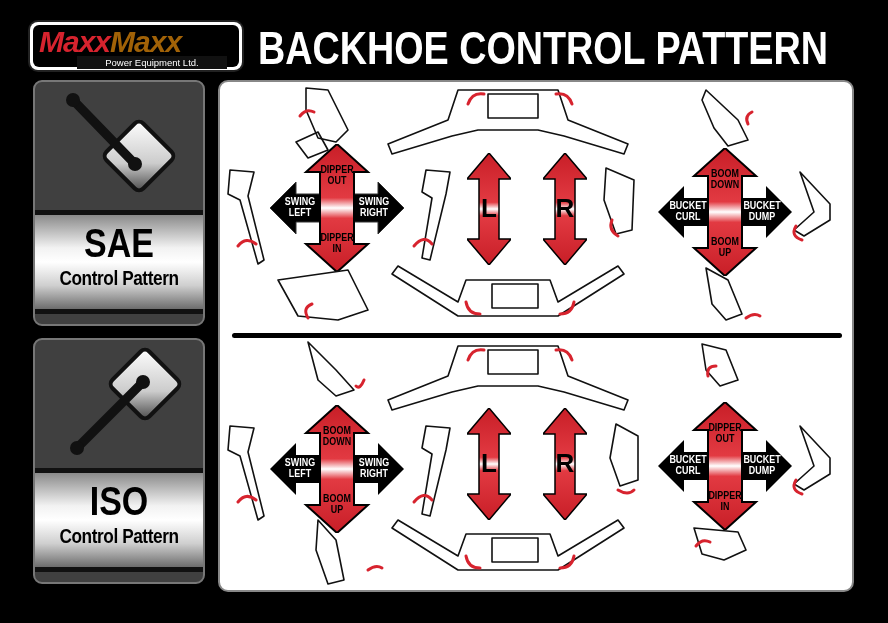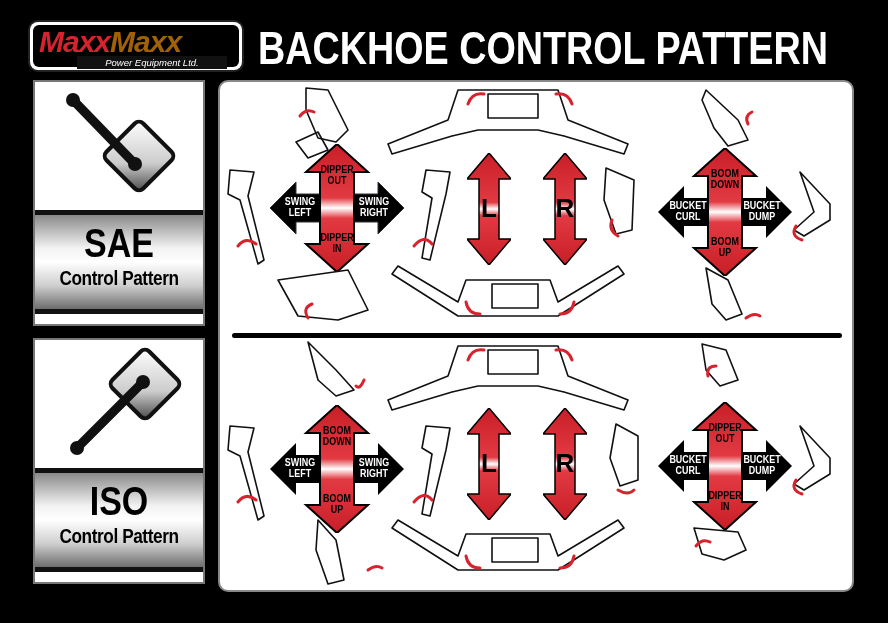--- a/index.html
+++ b/index.html
@@ -2,23 +2,23 @@
 <html><head>
 <meta charset="utf-8">
 <style>
   html,body{margin:0;padding:0;}
   body{width:888px;height:623px;background:#000;position:relative;overflow:hidden;font-family:"Liberation Sans", sans-serif;}
   .logo{position:absolute;left:30px;top:22px;width:212px;height:48px;background:#fff;border-radius:8px;box-shadow:0 0 0 2px #222;}
   .logo-inner{position:absolute;left:3px;top:3px;right:3px;bottom:3px;background:#000;border-radius:6px;}
   .logo-word{position:absolute;left:6px;top:1px;font-style:italic;font-weight:bold;font-size:30px;letter-spacing:-1px;line-height:32px;}
   .logo-word .wood{color:#d7232e;}
   .logo-word .maxx{color:#a16207;}
-  .logo-sub{position:absolute;left:44px;top:31px;width:150px;height:13px;background:#111;border-radius:0;color:#fff;font-size:9.5px;line-height:13px;text-align:center;font-style:italic;}
+  .logo-sub{position:absolute;left:44px;top:31px;width:150px;height:13px;background:#111;border-radius:0;color:#fff;font-size:9.5px;line-height:13px;text-align:center;}
   .title{position:absolute;left:258px;top:22px;color:#fff;font-family:"Liberation Sans", sans-serif;font-weight:bold;font-size:46px;line-height:52px;letter-spacing:0px;transform:scaleX(0.82);transform-origin:left center;white-space:nowrap;}
-  .card{position:absolute;left:33px;width:172px;height:246px;background:#ffffff;border-radius:0;border:2px solid #777;box-sizing:border-box;overflow:hidden;}
+  .card{position:absolute;left:33px;width:172px;height:246px;background:#404040;border-radius:9px;border:2px solid #777;box-sizing:border-box;overflow:hidden;}
   .card.sae{top:80px;}
   .card.iso{top:338px;}
   .card .lever-area{position:absolute;left:0;top:0;width:100%;height:128px;}
   .card .band{position:absolute;left:0;top:128px;width:100%;height:104px;border-top:5px solid #111;border-bottom:5px solid #111;box-sizing:border-box;background:linear-gradient(180deg,#8a8a8a 0%,#f2f2f2 35%,#ffffff 50%,#cfcfcf 75%,#6d6d6d 100%);}
   .card .code{position:absolute;left:0;width:100%;top:6px;text-align:center;font-weight:bold;font-size:40px;line-height:44px;color:#000;transform:scaleX(0.85);}
   .card .cp{position:absolute;left:0;width:100%;top:50px;text-align:center;font-weight:bold;font-size:21px;line-height:26px;color:#000;letter-spacing:-0.5px;transform:scaleX(0.82);}
   .panel{position:absolute;left:218px;top:80px;width:636px;height:512px;background:#fff;border:2px solid #888;border-radius:10px;box-sizing:border-box;}
   .divider{position:absolute;left:232px;top:333px;width:610px;height:5px;background:#000;border-radius:3px;}
   .cross{position:absolute;width:134px;height:128px;}
   .cross svg{position:absolute;left:0;top:0;}

